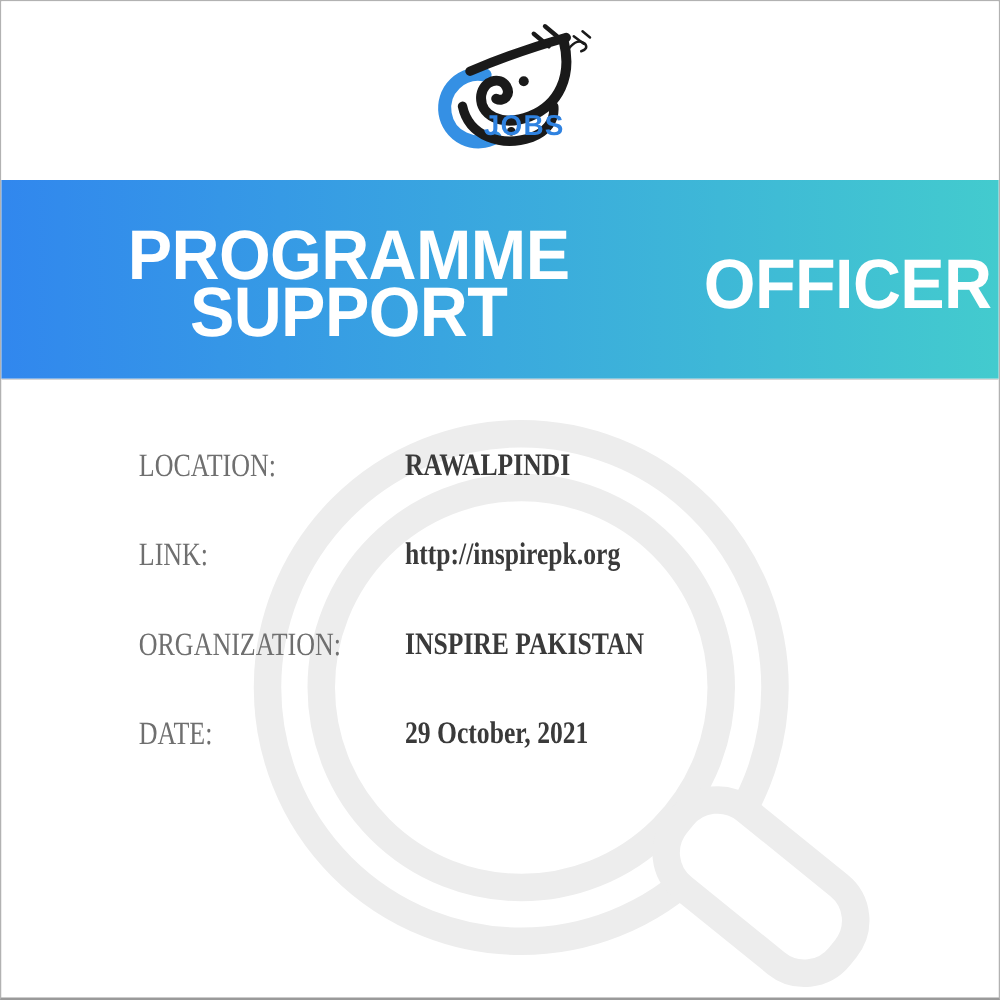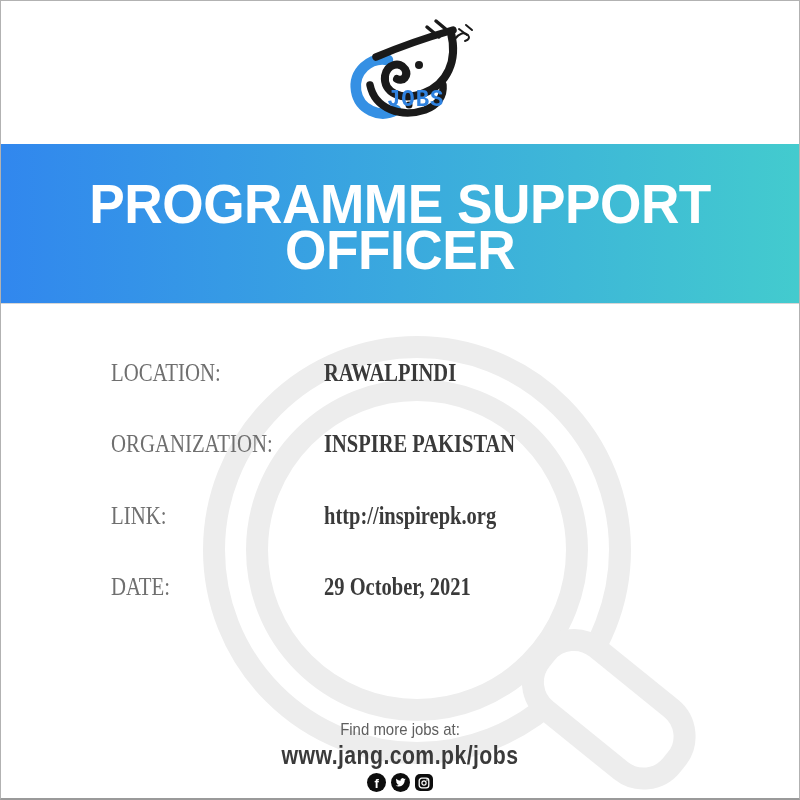--- a/index.html
+++ b/index.html
@@ -2,33 +2,33 @@
 <html><head>
 <meta charset="utf-8">
 <style>
   * { margin:0; padding:0; box-sizing:border-box; }
   body { background:#ffffff; font-family:"Liberation Sans", sans-serif; }
   .card {
     position:relative; width:800px; height:800px; background:#ffffff;
     border:1px solid #b2b2b2; border-bottom:2px solid #9a9a9a; overflow:hidden;
   }
   
-  .header { position:absolute; top:0; left:0; width:100%; height:143px; background:#ffffff; z-index:2;font-family:Liberation Mono, monospace; }
+  .header { position:absolute; top:0; left:0; width:100%; height:143px; background:#ffffff; z-index:2; }
   .logo { position:absolute; left:338px; top:16px; width:144px; height:112px; }
   .logo svg { position:absolute; left:0; top:0; }
   .jobs-word {
     position:absolute; left:48px; top:70px; font-size:23px; font-weight:bold;
     letter-spacing:1px; color:#2f82e0; transform:scaleX(.97); transform-origin:left center;
   }
   
   .banner {
     position:absolute; top:143px; left:0; width:100%; height:160px; z-index:2;
     background:linear-gradient(90deg,#3187ee 0%,#43cbce 100%);
     border-bottom:1px solid #d6d6d6;
-    display:flex; flex-direction:column; align-items:center; justify-content:center;
+    display:flex; align-items:center; justify-content:center;
     padding-top:6px;
   }
   .banner-title {
     color:#ffffff; font-weight:bold; font-size:56px; line-height:46px;
     text-align:center; letter-spacing:-0.5px; transform:scaleX(.95);
   }
   
   .watermark { position:absolute; left:0; top:0; z-index:1; pointer-events:none; }
   
   .rows { position:absolute; top:336px; left:0; width:100%; z-index:2; }
@@ -106,48 +106,27 @@
     <div class="banner-title">PROGRAMME SUPPORT</div>
     <div class="banner-title">OFFICER</div>
   </div>
 
   <div class="rows">
     <div class="row">
       <span class="row-label">LOCATION:</span>
       <span class="row-value">RAWALPINDI</span>
     </div>
     <div class="row">
+      <span class="row-label">LINK:</span>
+      <span class="row-value">http://inspirepk.org</span>
+    </div>
+    <div class="row">
       <span class="row-label">ORGANIZATION:</span>
       <span class="row-value">INSPIRE PAKISTAN</span>
-    </div>
-    <div class="row">
-      <span class="row-label">LINK:</span>
-      <span class="row-value">http://inspirepk.org</span>
     </div>
     <div class="row">
       <span class="row-label">DATE:</span>
       <span class="row-value">29 October, 2021</span>
     </div>
   </div>
 
-  <div class="footer">
-    <div class="tagline">Find more jobs at:</div>
-    <div class="site-url">www.jang.com.pk/jobs</div>
-    <div class="social">
-      <div class="sicon">
-        <span class="fb-f">f</span>
-      </div>
-      <div class="sicon">
-        <svg width="11" height="11" viewBox="0 0 24 24">
-          <path fill="#ffffff" d="M23.4 4.8c-.8.4-1.7.6-2.6.8a4.6 4.6 0 0 0 2-2.5c-.9.5-1.9.9-2.9 1.1a4.5 4.5 0 0 0-7.8 4.1A12.9 12.9 0 0 1 2.8 3.6a4.5 4.5 0 0 0 1.4 6 4.4 4.4 0 0 1-2-.6v.1c0 2.2 1.5 4 3.6 4.4-.7.2-1.4.2-2 .1a4.5 4.5 0 0 0 4.2 3.1 9.1 9.1 0 0 1-6.7 1.9 12.8 12.8 0 0 0 6.9 2c8.3 0 12.9-6.9 12.9-12.9v-.6c.9-.6 1.6-1.4 2.3-2.3z"></path>
-        </svg>
-      </div>
-      <div class="sicon square">
-        <svg width="12" height="12" viewBox="0 0 12 12">
-          <rect x="1.2" y="1.2" width="9.6" height="9.6" rx="2.6" fill="none" stroke="#ffffff" stroke-width="1.3"></rect>
-          <circle cx="6" cy="6" r="2.1" fill="none" stroke="#ffffff" stroke-width="1.2"></circle>
-          <circle cx="9" cy="3" r="0.8" fill="#ffffff"></circle>
-        </svg>
-      </div>
-    </div>
-  </div>
 
 </div>
 
 </body></html>

